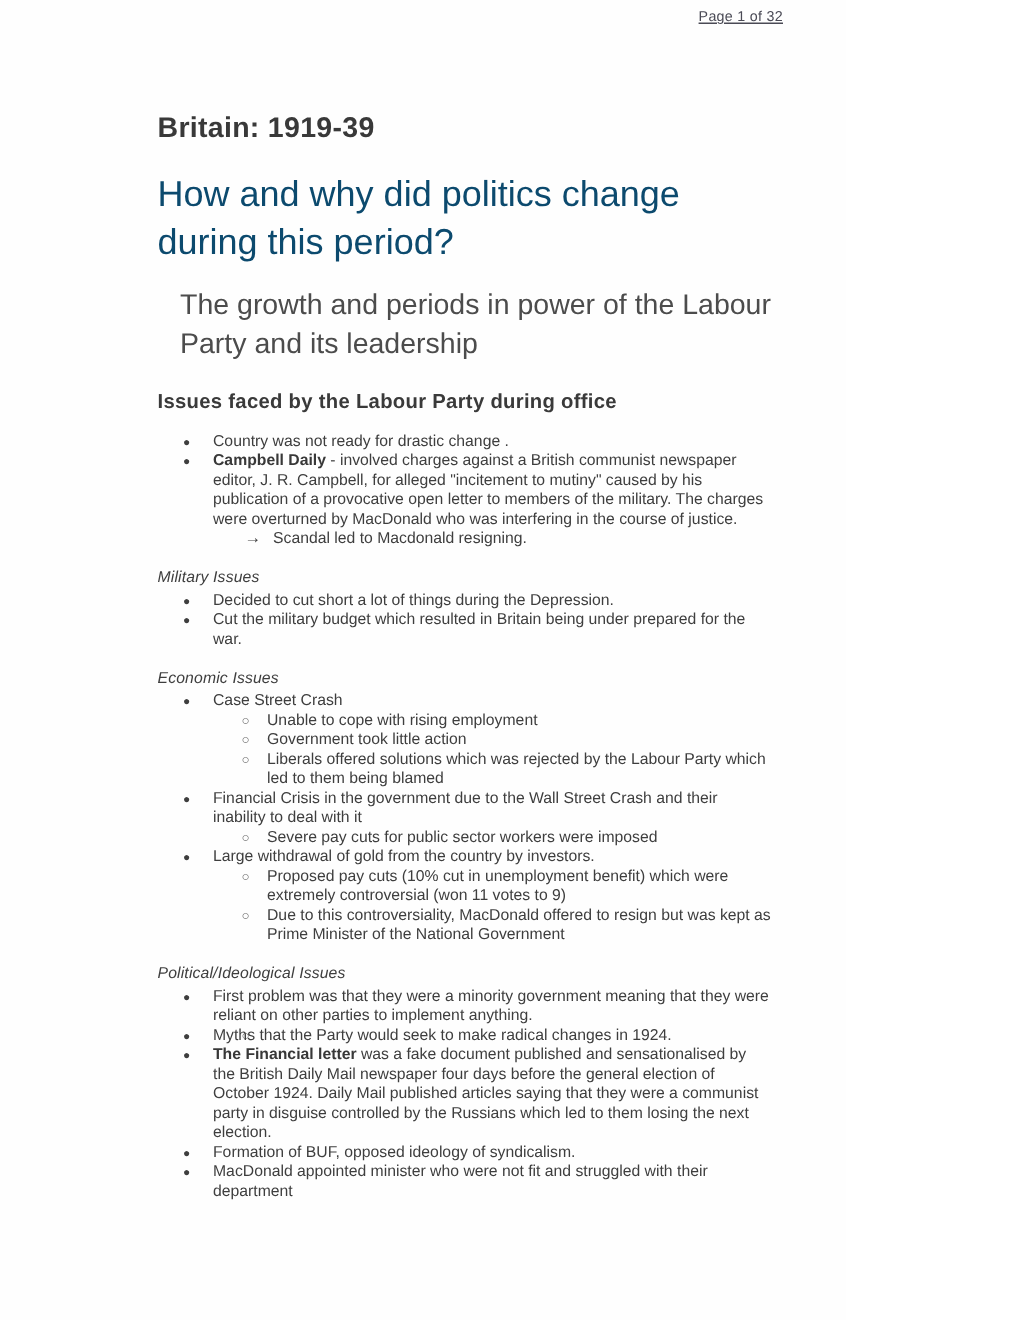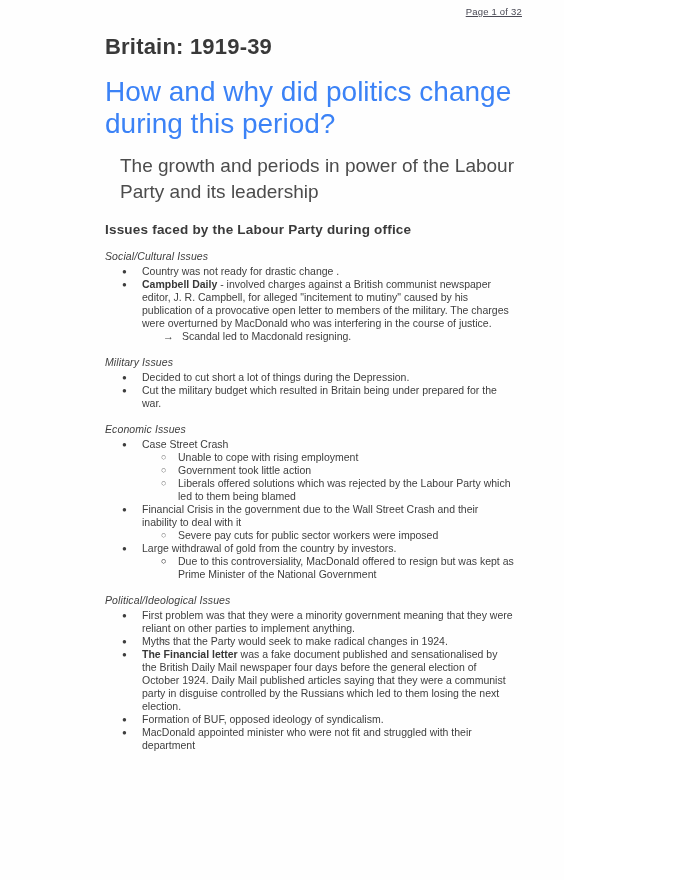--- a/index.html
+++ b/index.html
@@ -27,32 +27,32 @@
     position: absolute;
     top: 6px;
     right: 42px;
     font-size: 9.5px;
     color: #4a4a55;
     text-decoration: underline;
     letter-spacing: 0.2px;
     cursor: pointer;
   }
   .doc-title {
-    padding-top: 35px;
-    font-size: 22px;
+    padding-top: 76px;
+    font-size: 19px;
     font-weight: bold;
     color: #393939;
     line-height: 1.1;
     letter-spacing: 0.2px;
   }
   .doc-heading {
     margin-top: 17px;
-    font-size: 28px;
+    font-size: 24px;
     font-weight: 400;
-    color: #3b82f6;
+    color: #0c4a6e;
     line-height: 32px;
     max-width: 445px;
   }
   .doc-subheading {
     margin-top: 13px;
     font-size: 19px;
     font-weight: 400;
     color: #4c4c4c;
     line-height: 26px;
     max-width: 445px;
@@ -104,21 +104,20 @@
 
   <div class="doc-title">Britain: 1919-39</div>
 
   <div class="doc-heading">How and why did politics change during this period?</div>
 
   <div class="doc-subheading">The growth and periods in power of the Labour Party and its leadership</div>
 
   <div class="section-title">Issues faced by the Labour Party during office</div>
 
   <div class="section">
-    <div class="section-heading">Social/Cultural Issues</div>
     <div class="list">
         <div class="li level1">
           <span class="marker disc">●</span>
           <span class="txt">Country was not ready for drastic change .</span>
         </div>
         <div class="li level1">
           <span class="marker disc">●</span>
           <span class="txt"><b>Campbell Daily</b> - involved charges against a British communist newspaper editor, J. R. Campbell, for alleged "incitement to mutiny" caused by his publication of a provocative open letter to members of the military. The charges were overturned by MacDonald who was interfering in the course of justice.</span>
         </div>
         <div class="li level2 arrow">
@@ -168,20 +167,21 @@
         <div class="li level2">
           <span class="marker circle">○</span>
           <span class="txt">Severe pay cuts for public sector workers were imposed</span>
         </div>
         <div class="li level1">
           <span class="marker disc">●</span>
           <span class="txt">Large withdrawal of gold from the country by investors.</span>
         </div>
         <div class="li level2">
           <span class="marker circle">○</span>
+          <span class="txt">Proposed pay cuts (10% cut in unemployment benefit) which were extremely controversial (won 11 votes to 9)</span>
         </div>
         <div class="li level2">
           <span class="marker circle">○</span>
           <span class="txt">Due to this controversiality, MacDonald offered to resign but was kept as Prime Minister of the National Government</span>
         </div>
       </div>
   </div>
 
   <div class="section">
     <div class="section-heading">Political/Ideological Issues</div>

